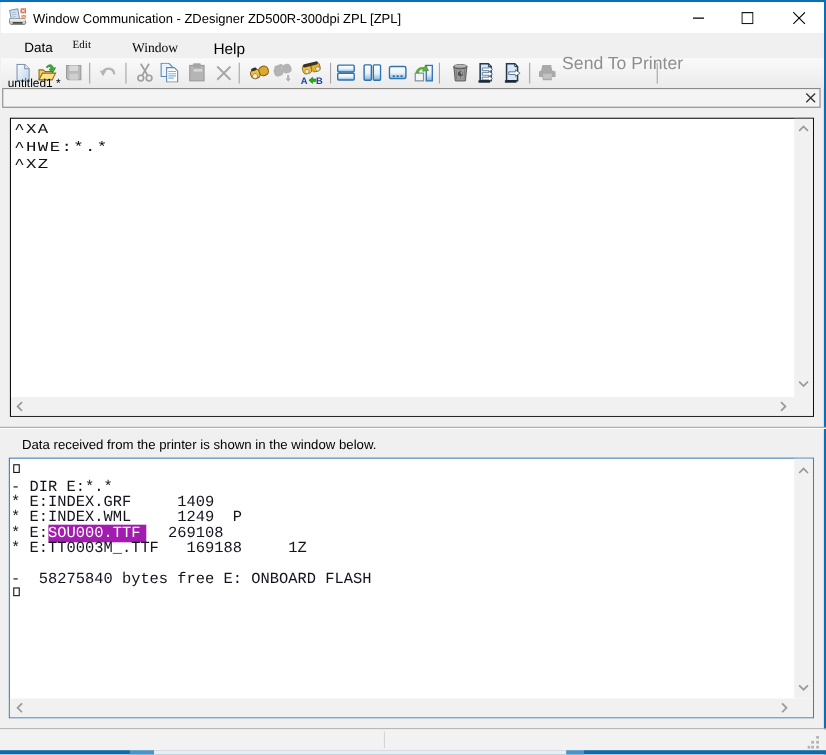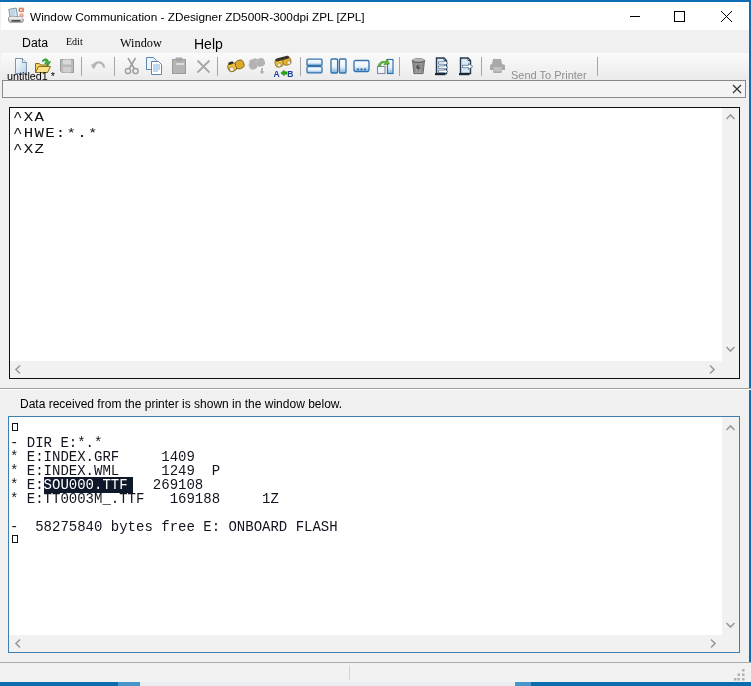--- a/index.html
+++ b/index.html
@@ -202,21 +202,21 @@
   <path d="M3.5 2 L11 2 L13.5 4.5 L13.5 17.5 L3.5 17.5 Z" fill="#d9e8f6" stroke="#25384c" stroke-width="1.4"></path>
   <path d="M11 2 L11 4.5 L13.5 4.5 Z" fill="#f3f8fc" stroke="#25384c" stroke-width="0.9"></path>
   <path d="M5.5 9.3 L11.5 9.3 L11.5 7.6 L15.8 10.5 L11.5 13.4 L11.5 11.7 L5.5 11.7 Z" fill="#ffffff" stroke="#4a6a88" stroke-width="0.8"></path>
   <rect x="2" y="17" width="10.5" height="2.2" fill="#1c2834"></rect>
 </svg>
 
 <svg class="abs" style="left:489px;top:58px" width="18" height="17" viewBox="0 0 18 17">
   <path d="M3 6 L4 1 L12 1 L13 6 L16 7 L16 12 L13 12 L12.5 15 L4.5 15 L4 12 L1 12 L1 7 Z" fill="#a9a9a9"></path>
   <path d="M4.5 9 L13 9 L12.5 13.5 L5 13.5 Z" fill="#c2c2c2"></path>
 </svg>
-<div class="abs" style="left:511px;top:69px;font-size:11px;color:#8e8e8e;">Send To Printer</div>
+<div class="abs" style="left:511px;top:50px;font-size:16px;color:#8e8e8e;">Send To Printer</div>
 
 <div class="abs" style="left:2px;top:80px;width:744px;height:18px;background:#f4f4f4;border:1px solid #898989;"></div>
 <div class="abs" style="left:7px;top:70px;font-size:10.8px;color:#000;">untitled1 *</div>
 <svg class="abs" style="left:732px;top:84px;" width="10" height="10" viewBox="0 0 10 10">
     <path d="M1 1 L9 9 M9 1 L1 9" stroke="#333" stroke-width="1.2"></path>
   </svg>
 
 <div class="abs" style="left:9px;top:107px;width:731px;height:272px;background:#ffffff;border:1px solid #101010;"></div>
 <div class="abs mono" style="left:13px;top:110px;font-size:12.5px;line-height:16px;letter-spacing:1px;color:#101010;transform:scaleX(1.26);transform-origin:0 0;">^XA
 ^HWE:*.*
@@ -241,21 +241,21 @@
 <div class="abs" style="left:0;top:388px;width:751px;height:1px;background:#a0a0a0;"></div>
 <div class="abs" style="left:0;top:389px;width:751px;height:1px;background:#ffffff;"></div>
 
 <div class="abs" style="left:20px;top:397px;font-size:12px;color:#000;">Data received from the printer is shown in the window below.</div>
 
 <div class="abs" style="left:8px;top:416px;width:732px;height:237px;background:#ffffff;border:1px solid #3c7fb1;"></div>
 <div class="abs mono" style="left:10px;top:421.5px;font-size:14px;line-height:14px;color:#141420;" id="area2text"><span class="ctl"></span>
 - DIR E:*.*
 * E:INDEX.GRF     1409
 * E:INDEX.WML     1249  P
-* E:<span style="background:#0f172a;color:#fff;padding-right:5px;margin-right:-5px;font-family:Liberation Mono, monospace;">SOU000.TTF</span>   269108
+* E:<span style="background:#a21caf;color:#fff;padding-right:5px;margin-right:-5px;font-family:Liberation Mono, monospace;">SOU000.TTF</span>   269108
 * E:TT0003M_.TTF   169188     1Z
 
 -  58275840 bytes free E: ONBOARD FLASH
 <span class="ctl"></span></div>
 
 <div class="abs" style="left:722px;top:417px;width:17px;height:218px;background:#f1f1f1;"></div>
 <div class="abs" style="left:9px;top:635px;width:730px;height:17px;background:#f1f1f1;"></div>
 <svg class="abs" style="left:725px;top:424px" width="11" height="8" viewBox="0 0 11 8">
     <path d="M1.5 6 L5.5 2 L9.5 6" stroke="#9a9a9a" stroke-width="1.6" fill="none"></path>
   </svg>

